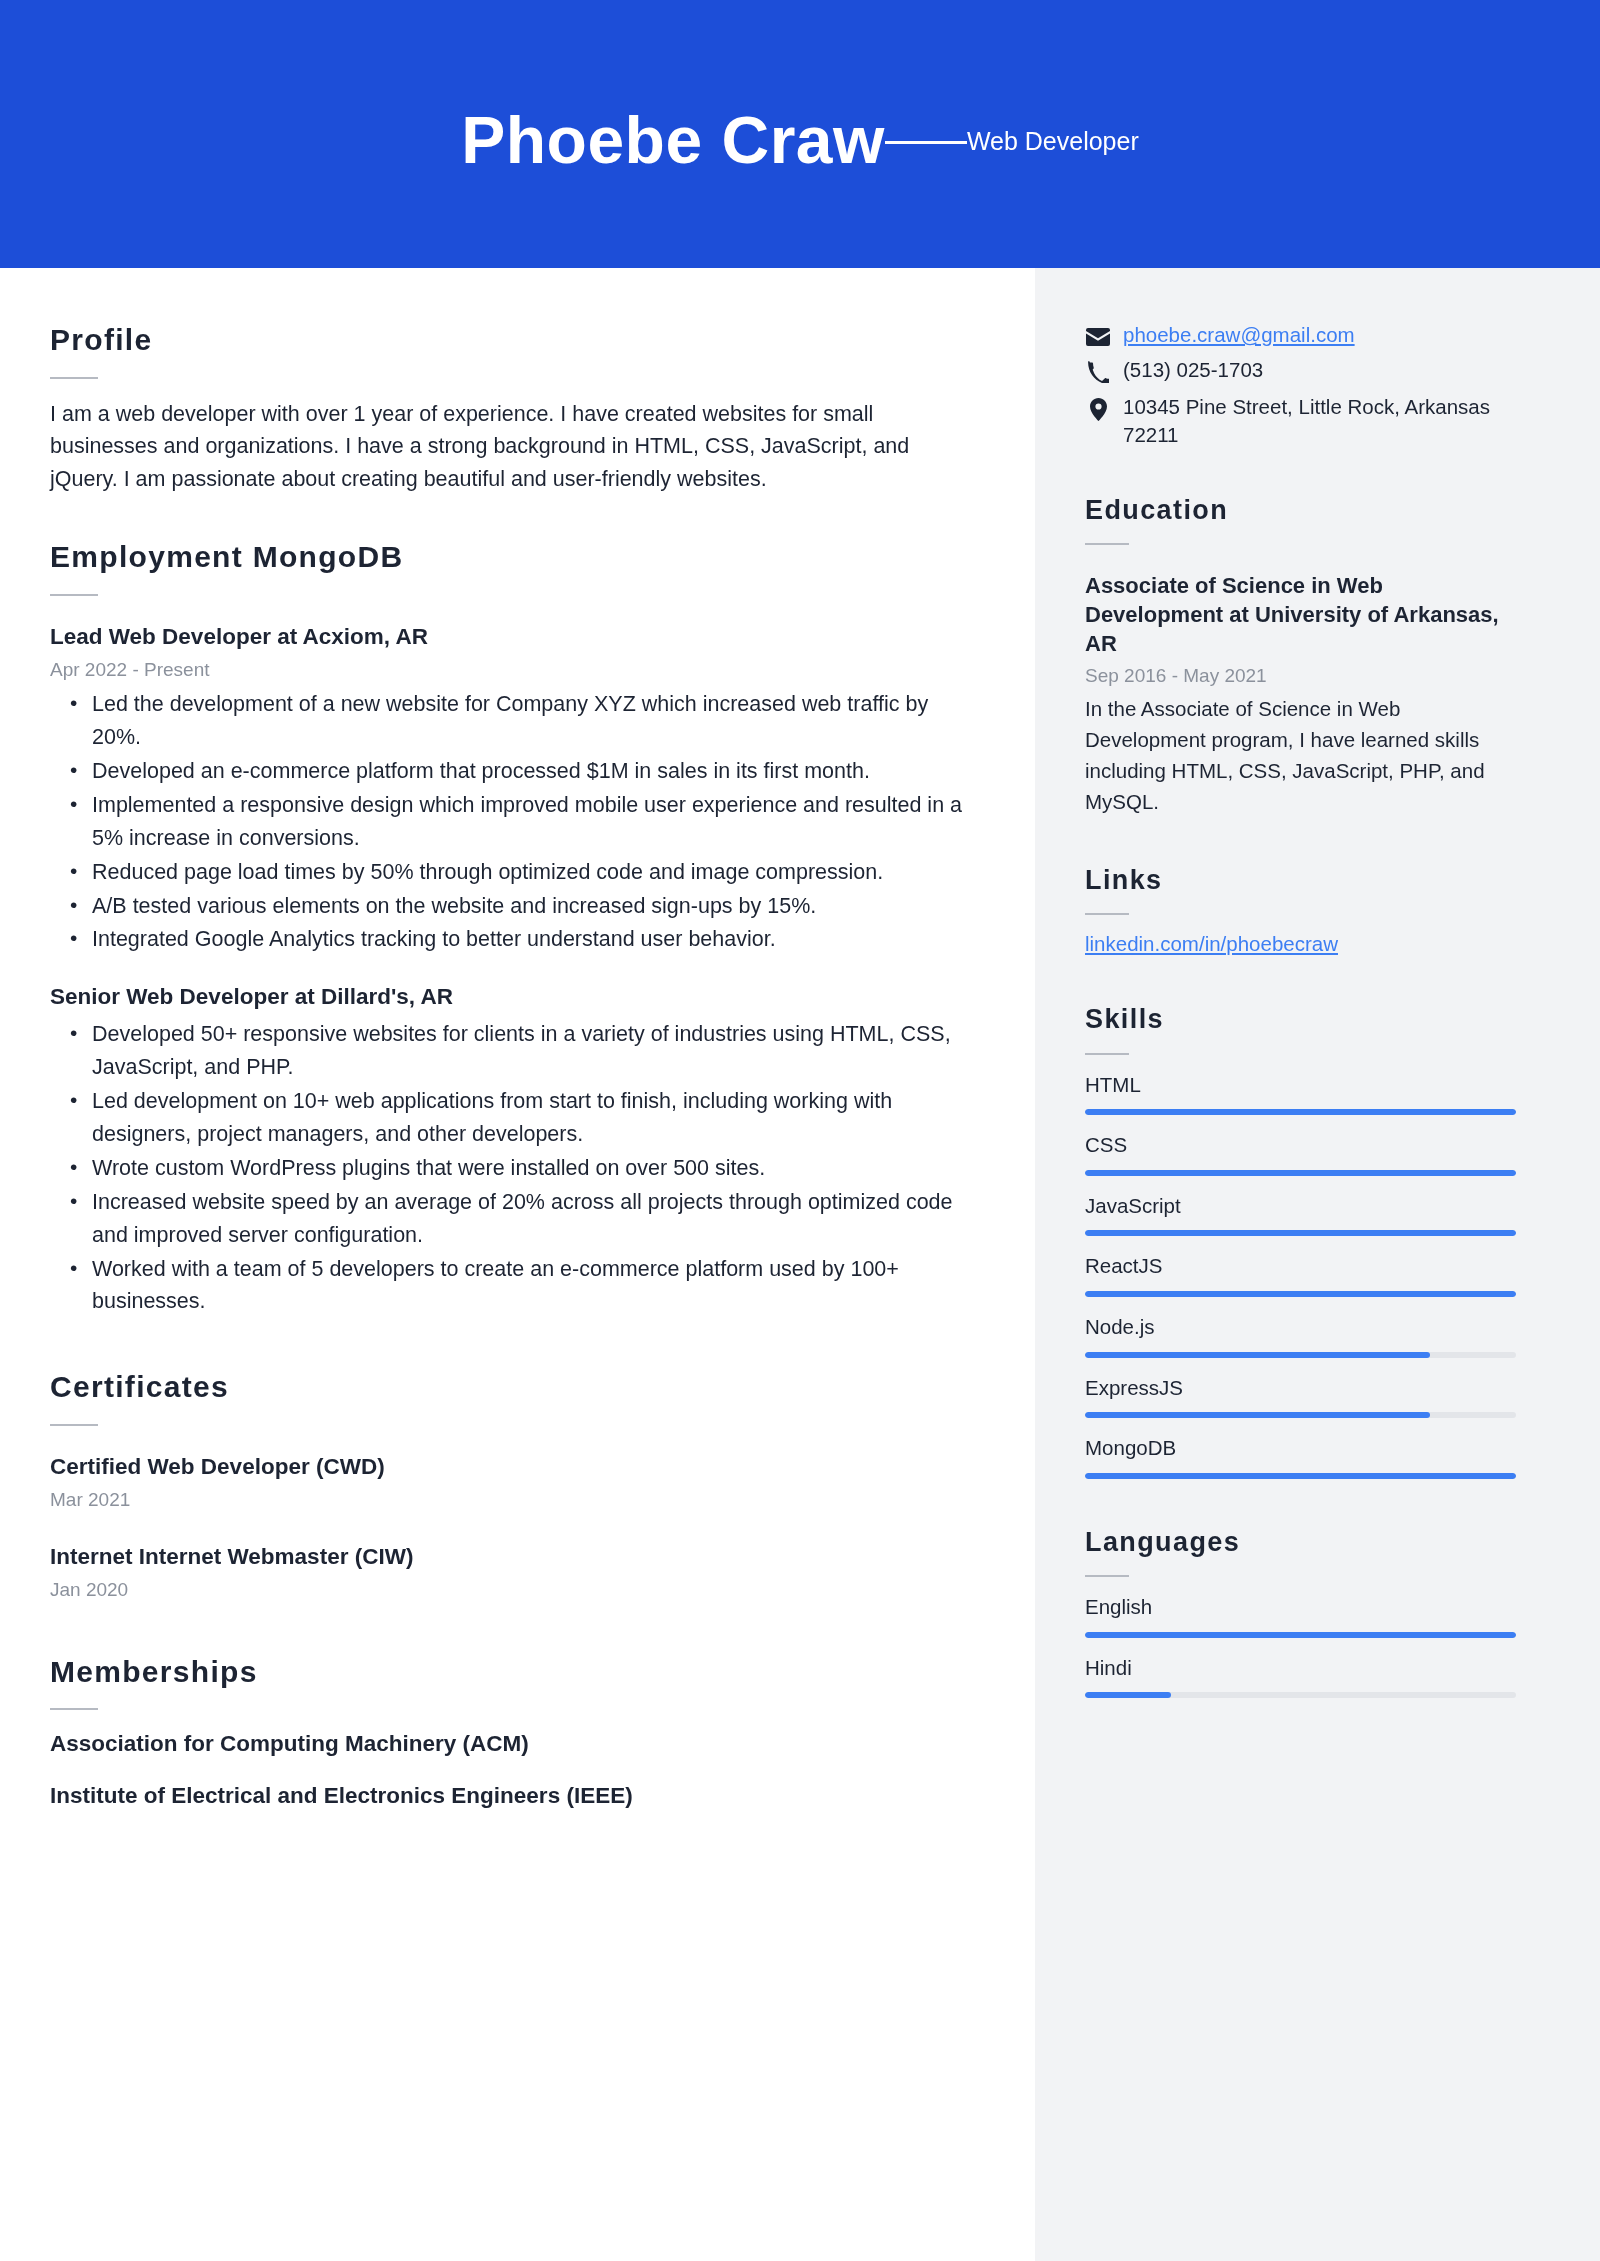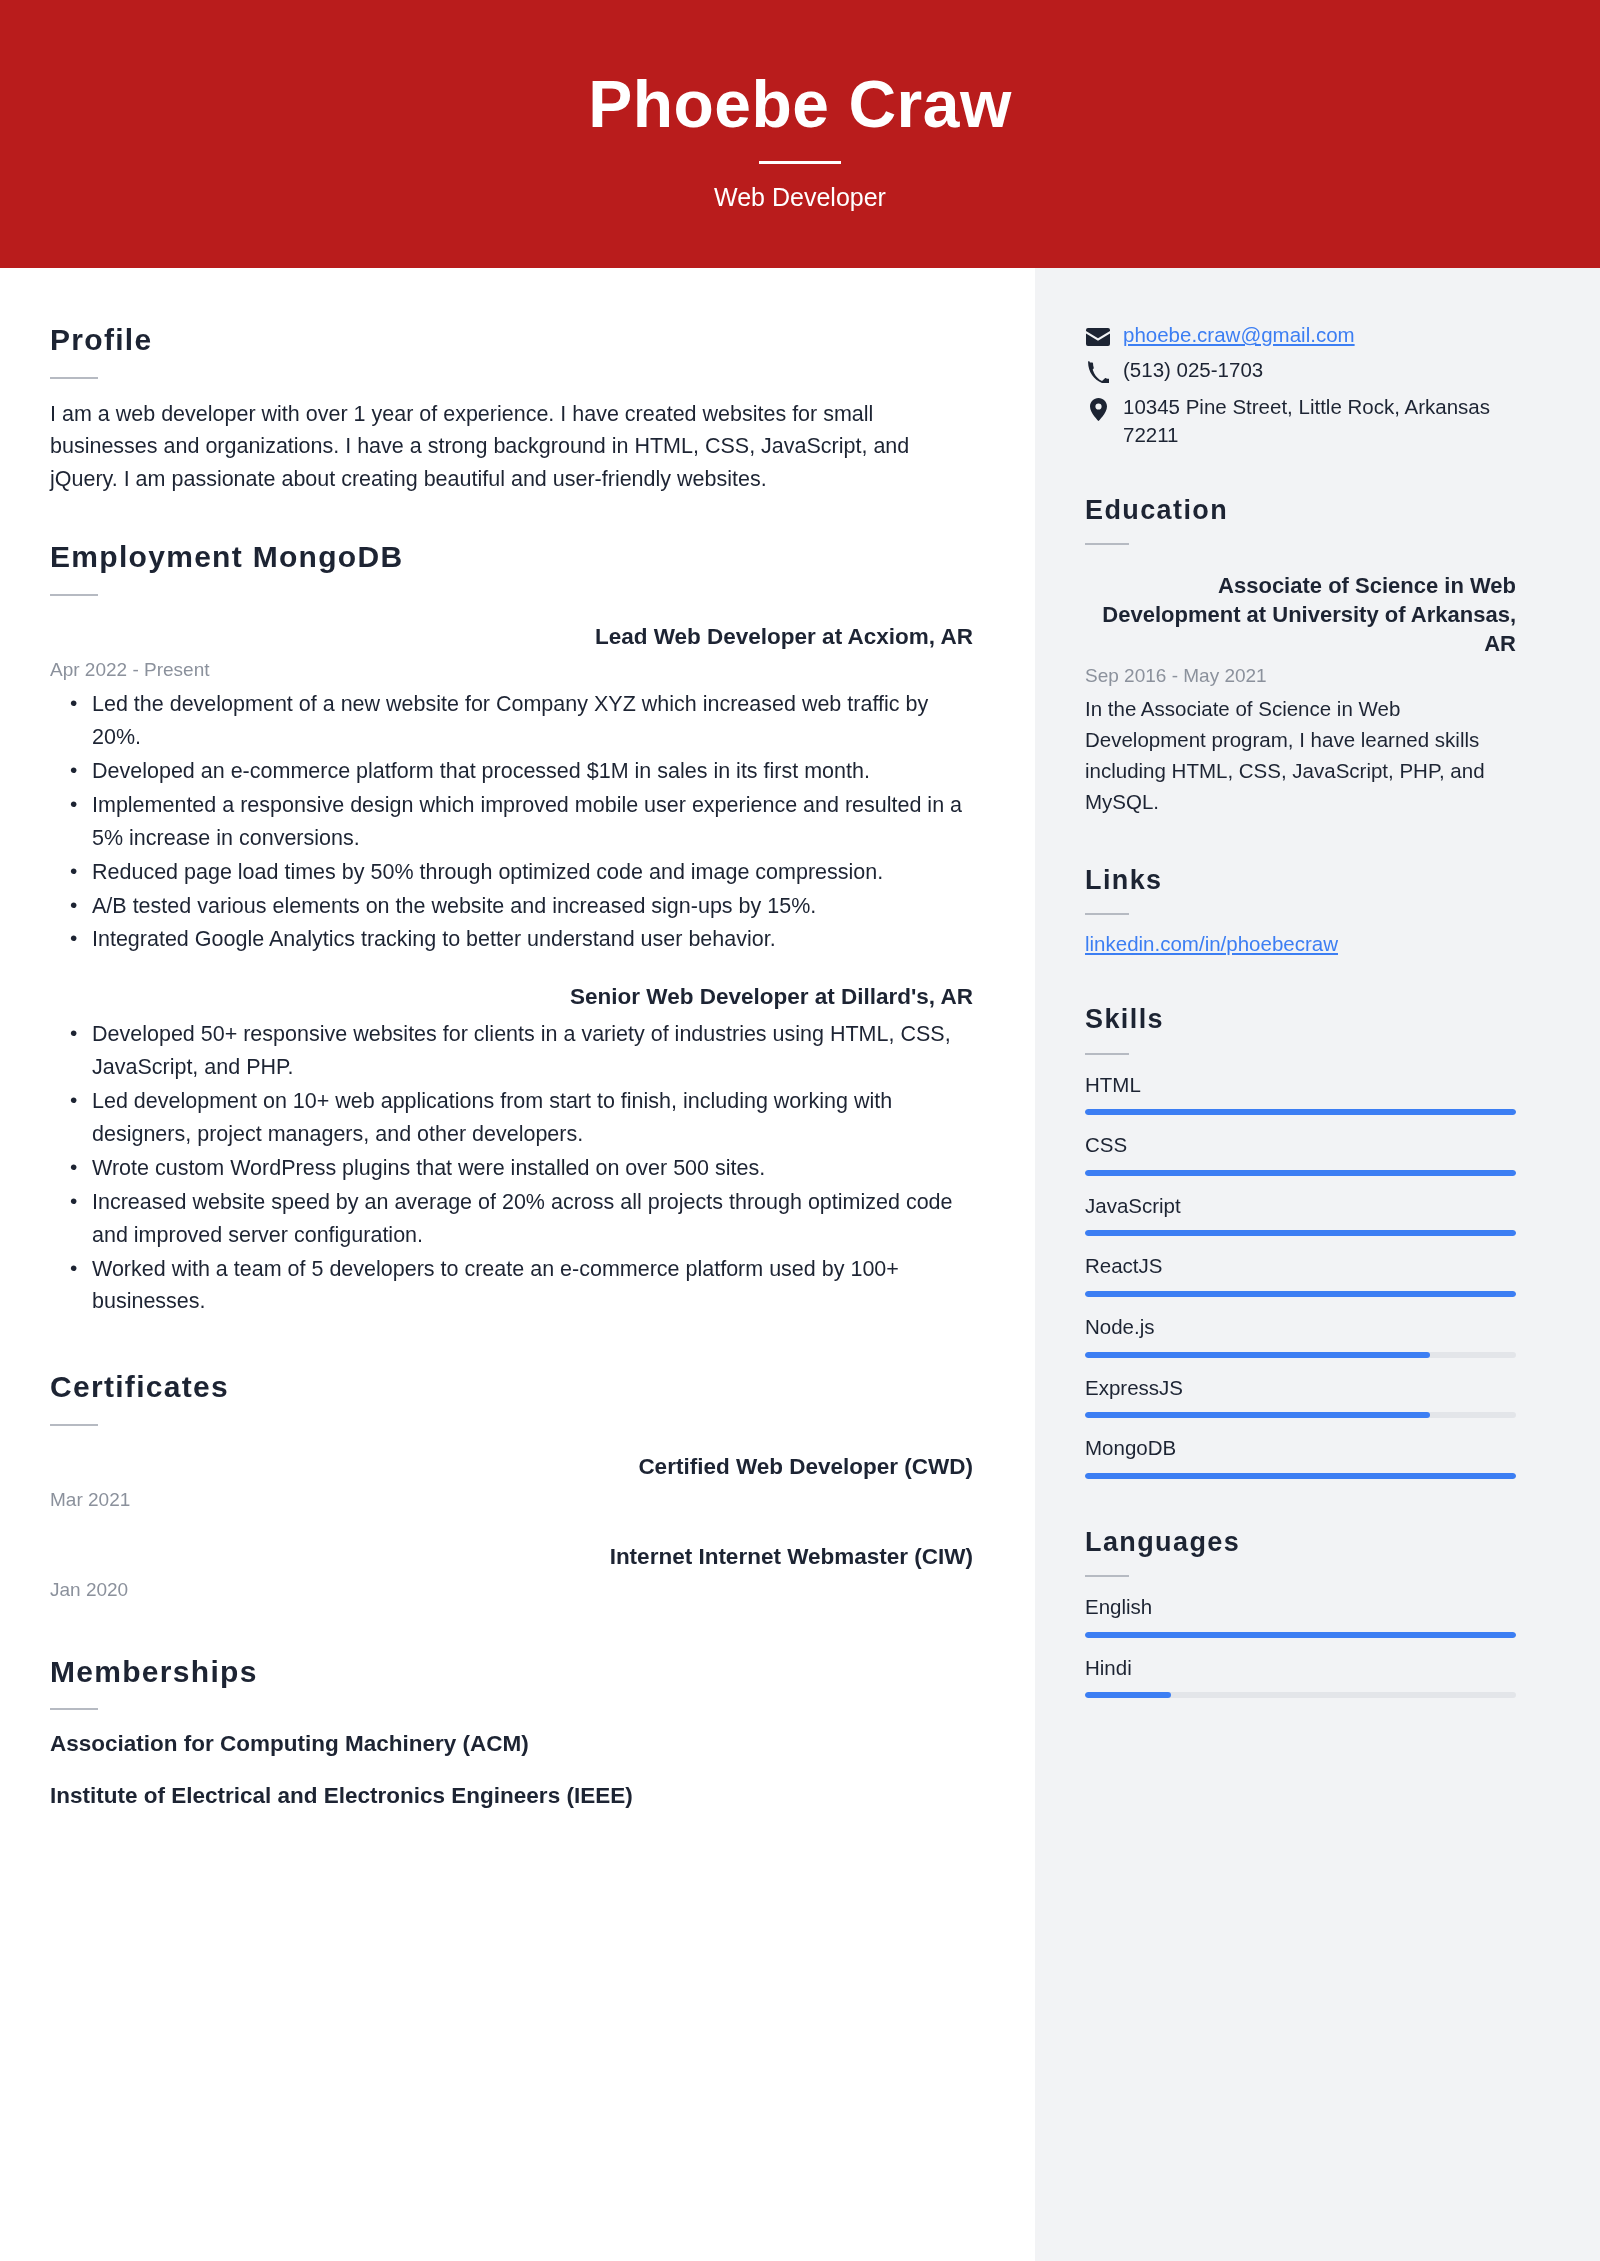--- a/index.html
+++ b/index.html
@@ -14,24 +14,24 @@
     width: 1600px;
     min-height: 2261px;
     background: #ffffff;
     position: relative;
     display: flex;
     flex-direction: column;
   }
 
   
   .header {
-    background: #b91c1c;
+    background: #1d4ed8;
     height: 268px;
     display: flex;
-    flex-direction: column;
+    flex-direction: row;
     align-items: center;
     justify-content: center;
     padding-top: 14px;
   }
   .header-name {
     color: #ffffff;
     font-size: 66px;
     font-weight: bold;
     letter-spacing: 0.5px;
     line-height: 1.05;
@@ -99,21 +99,20 @@
   .col-side p.body-text { font-size: 20.5px; line-height: 1.5; }
 
   .entry { margin-top: 26px; }
   .entry:first-of-type { margin-top: 0; }
 
   .entry-title {
     font-size: 22.5px;
     font-weight: bold;
     color: #1d2433;
     line-height: 1.33;
-    text-align: right;
   }
   .col-side .entry-title { font-size: 22px; line-height: 1.32; }
 
   .entry-date {
     font-size: 19px;
     color: #8b919c;
     margin-top: 5px;
     line-height: 1.35;
   }
   .entry-desc { margin-top: 6px; }

